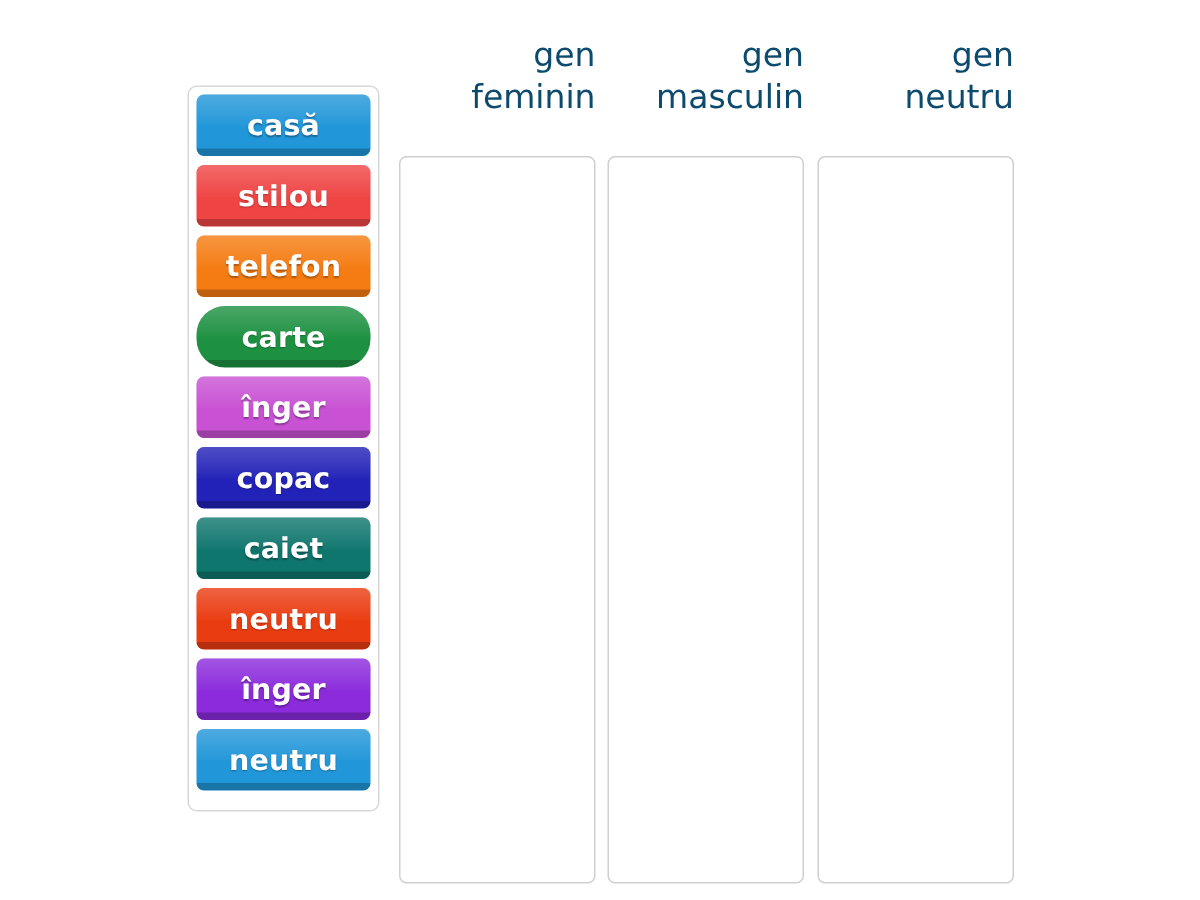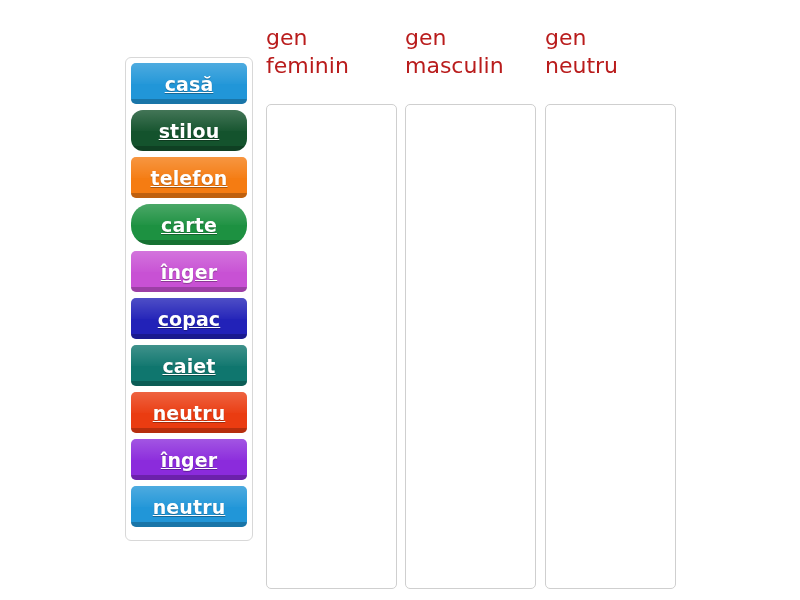--- a/index.html
+++ b/index.html
@@ -52,21 +52,20 @@
     justify-content: center;
     color: #ffffff;
     font-size: 19px;
     font-weight: bold;
     font-family: "DejaVu Sans", sans-serif;
     letter-spacing: 0.1px;
     text-shadow: 0 1px 1px rgba(0,0,0,0.30);
     cursor: grab;
     user-select: none;
     overflow: hidden;
-    text-decoration: underline;
   }
   .word-tile:last-child {
     margin-bottom: 0;
   }
   
   .word-tile::before {
     content: "";
     position: absolute;
     left: 0; right: 0; top: 0;
     height: 50%;
@@ -94,24 +93,24 @@
     display: flex;
     flex-direction: column;
     align-items: center;
   }
   #col-0 { left: 266px; }
   #col-1 { left: 405px; }
   #col-2 { left: 545px; }
 
   .column-title {
     width: 131px;
-    text-align: left;
+    text-align: right;
     font-size: 22px;
     line-height: 28px;
-    color: #b91c1c;
+    color: #0c4a6e;
     font-family: "DejaVu Sans", sans-serif;
     font-weight: normal;
     white-space: pre-line;
     margin-bottom: 24px;
     user-select: none;
   }
 
   .drop-zone {
     box-sizing: border-box;
     width: 131px;
@@ -124,21 +123,21 @@
 </head>
 <body>
 
 <div id="board">
 
   <div id="word-bank">
 
     <div class="word-tile" style="background-color: rgb(33, 150, 216);">
       <span>casă</span>
     </div>
-    <div class="word-tile" style="background-color: #14532d; border-radius: 12px;">
+    <div class="word-tile" style="background-color: #ef4444;">
       <span>stilou</span>
     </div>
     <div class="word-tile" style="background-color: rgb(245, 124, 18);">
       <span>telefon</span>
     </div>
     <div class="word-tile" style="background-color: rgb(29, 145, 65); border-radius: 19px;">
       <span>carte</span>
     </div>
     <div class="word-tile" style="background-color: rgb(200, 81, 212);">
       <span>înger</span>

